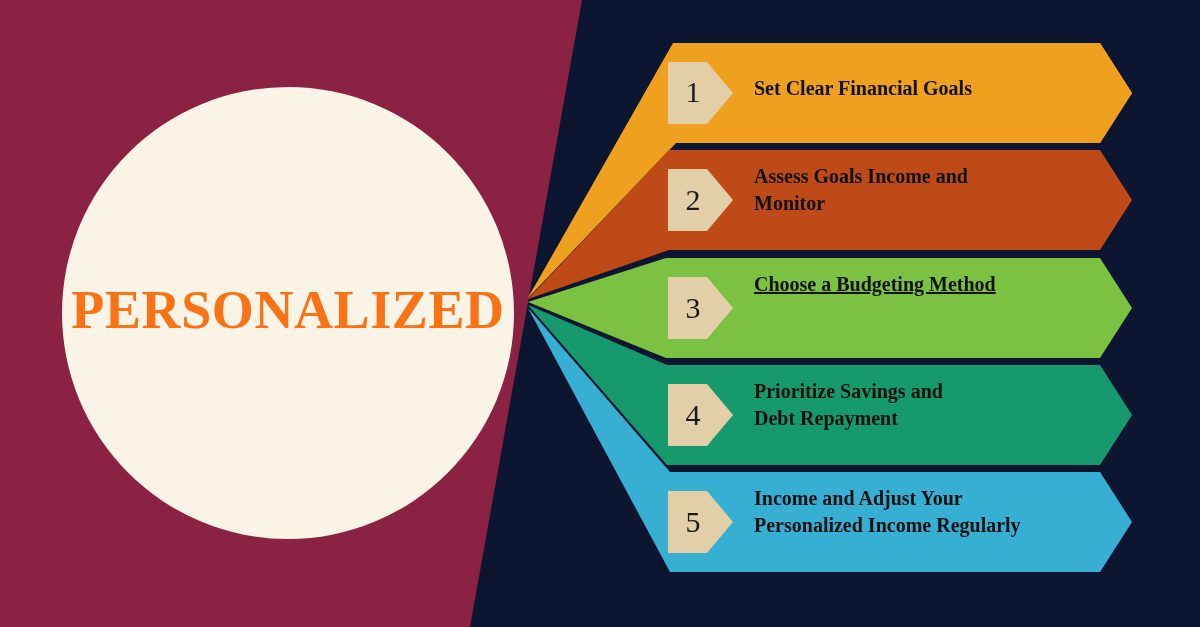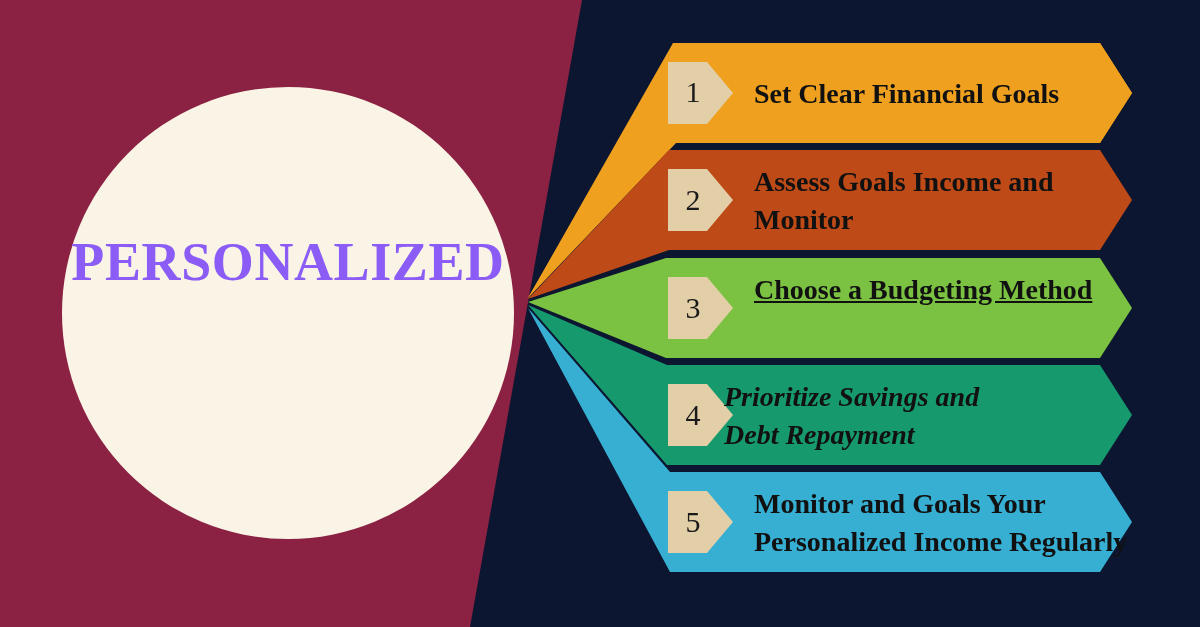--- a/index.html
+++ b/index.html
@@ -26,39 +26,40 @@
     width:452px;
     text-align:center;
     pointer-events:none;
   }
   .title-line {
     font-family:"Liberation Serif","DejaVu Serif",serif;
     font-weight:700;
     font-size:54px;
     line-height:1.12;
     letter-spacing:0.6px;
-    color:#8b5cf6;
+    color:#f97316;
     white-space:nowrap;
+    margin-top:48px;
   }
 
   .labels { position:absolute; inset:0; z-index:3; }
   .step-num {
     position:absolute;
     font-family:"Liberation Serif","DejaVu Serif",serif;
     font-size:30px;
     font-weight:400;
     color:#1a1a1a;
     text-align:center;
     width:42px;
   }
   .step-text {
     position:absolute;
     font-family:"Liberation Serif","DejaVu Serif",serif;
     font-weight:700;
-    font-size:28px;
+    font-size:20px;
     line-height:1.36;
     color:#111111;
     width:400px;
   }
 </style>
 </head>
 <body>
 
 <div class="stage">
 
@@ -113,25 +114,25 @@
       <div>Assess Goals Income and</div>
       <div>Monitor</div>
     </div>
 
     <span class="step-num" style="left:672px; top:291px;">3</span>
     <div class="step-text" style="left:754px; top:271px;text-decoration:underline;">
       <div>Choose a Budgeting Method</div>
     </div>
 
     <span class="step-num" style="left:672px; top:398px;">4</span>
-    <div class="step-text" style="left:724px; top:378px;font-style:italic;">
+    <div class="step-text" style="left:754px; top:378px;">
       <div>Prioritize Savings and</div>
       <div>Debt Repayment</div>
     </div>
 
     <span class="step-num" style="left:672px; top:505px;">5</span>
     <div class="step-text" style="left:754px; top:485px;">
-      <div>Monitor and Goals Your</div>
+      <div>Income and Adjust Your</div>
       <div>Personalized Income Regularly</div>
     </div>
 
   </div>
 </div>
 
 </body></html>

